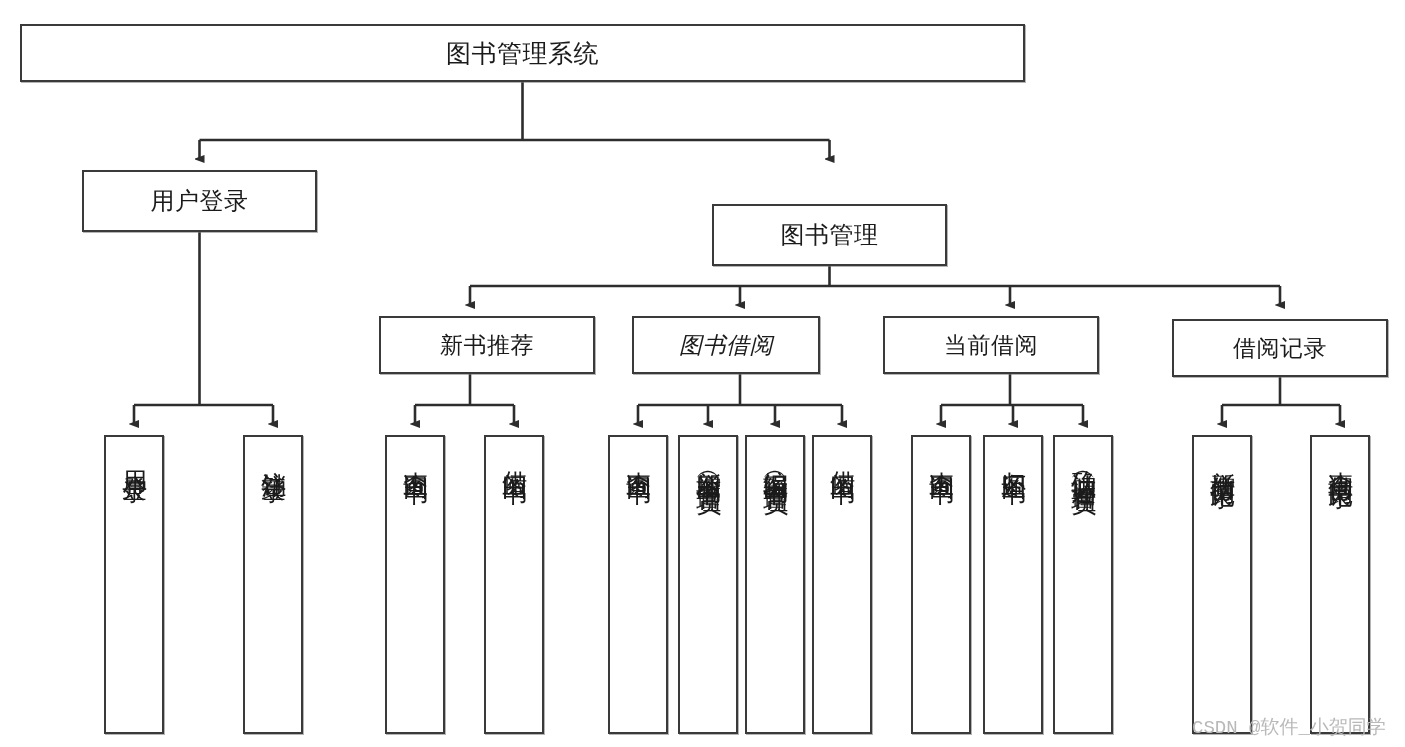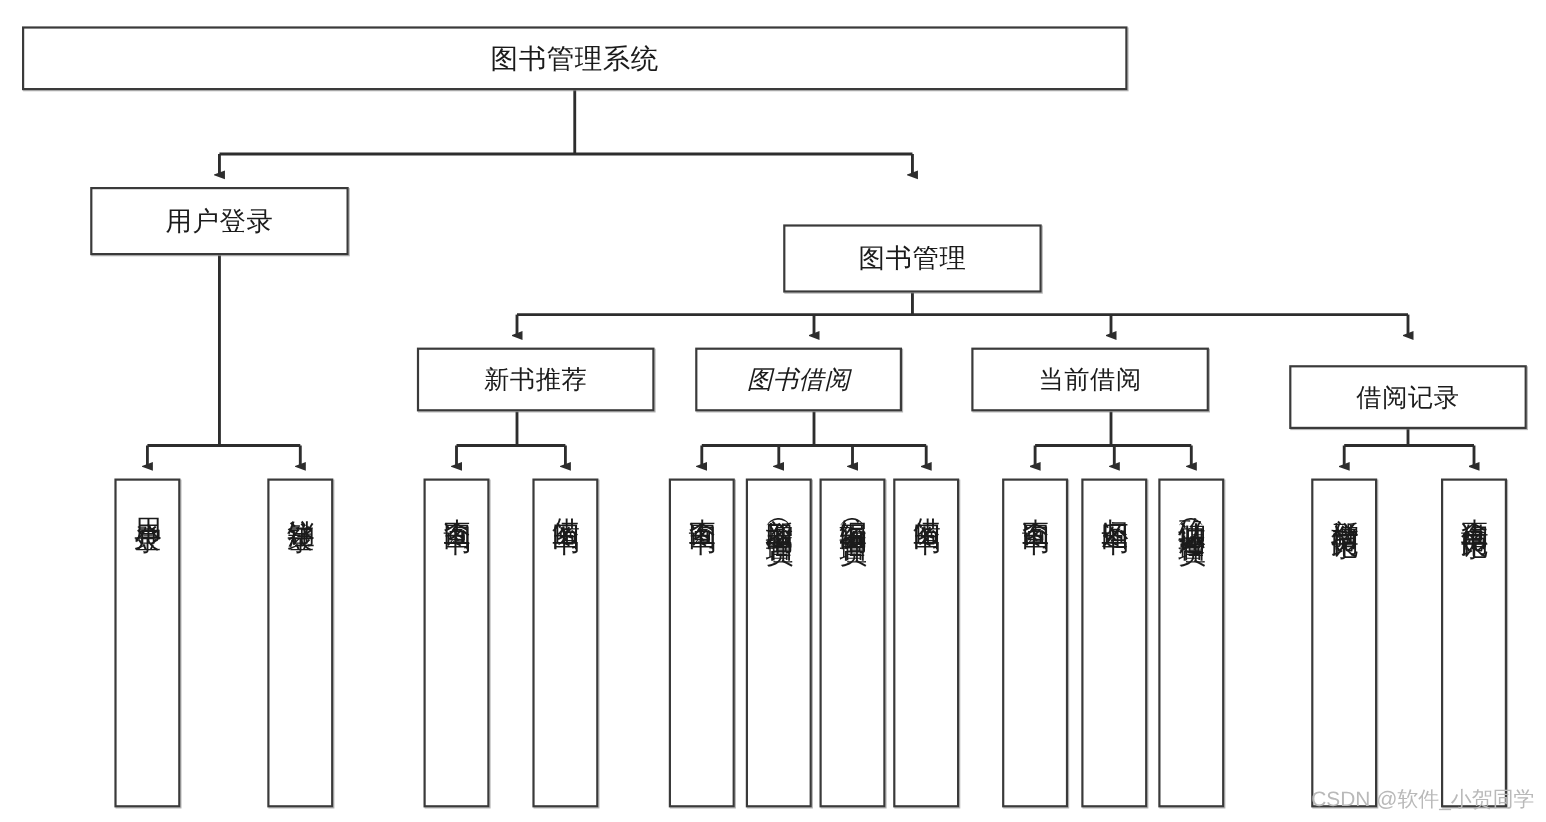--- a/index.html
+++ b/index.html
@@ -60,21 +60,21 @@
     line-height: 1.05;
     letter-spacing: 3px;
     white-space: normal;
   }
   .watermark {
     position: absolute;
     font-size: 19px;
     color: #b9b9b9;
     white-space: nowrap;
     z-index: 5;
-    font-family: Liberation Sans, sans-serif;
+    font-family: Liberation Mono, monospace;
   }
 </style>
 </head>
 <body>
 
 <div id="canvas">
   <svg id="edges" viewBox="0 0 1405 747" xmlns="http://www.w3.org/2000/svg">
     <defs>
       <marker id="arrow" markerWidth="10" markerHeight="10" refX="5" refY="5" orient="auto" markerUnits="userSpaceOnUse">
         <path d="M1,0 L9,0 L5,11 Z" fill="#2d2d2d"></path>
@@ -129,21 +129,21 @@
       </div>
       <div class="node sub" style="left: 362px; top: 316px; width: 216px; height: 58px; margin-left: 17px;">
         <span class="node-label">新书推荐</span>
       </div>
       <div class="node sub" style="left: 632px; top: 316px; width: 188px; height: 58px; font-style: italic;">
         <span class="node-label">图书借阅</span>
       </div>
       <div class="node sub" style="left: 883px; top: 316px; width: 216px; height: 58px;">
         <span class="node-label">当前借阅</span>
       </div>
-      <div class="node sub" style="left: 1172px; top: 332px; width: 216px; height: 58px;">
+      <div class="node sub" style="left: 1172px; top: 319px; width: 216px; height: 58px;">
         <span class="node-label">借阅记录</span>
       </div>
       <div class="node leaf" style="left: 104px; top: 435px; width: 60px; height: 299px;">
         <span class="node-label">用户登录</span>
       </div>
       <div class="node leaf" style="left: 243px; top: 435px; width: 60px; height: 299px;">
         <span class="node-label">注销登录</span>
       </div>
       <div class="node leaf" style="left: 385px; top: 435px; width: 60px; height: 299px;">
         <span class="node-label">查询图书</span>

